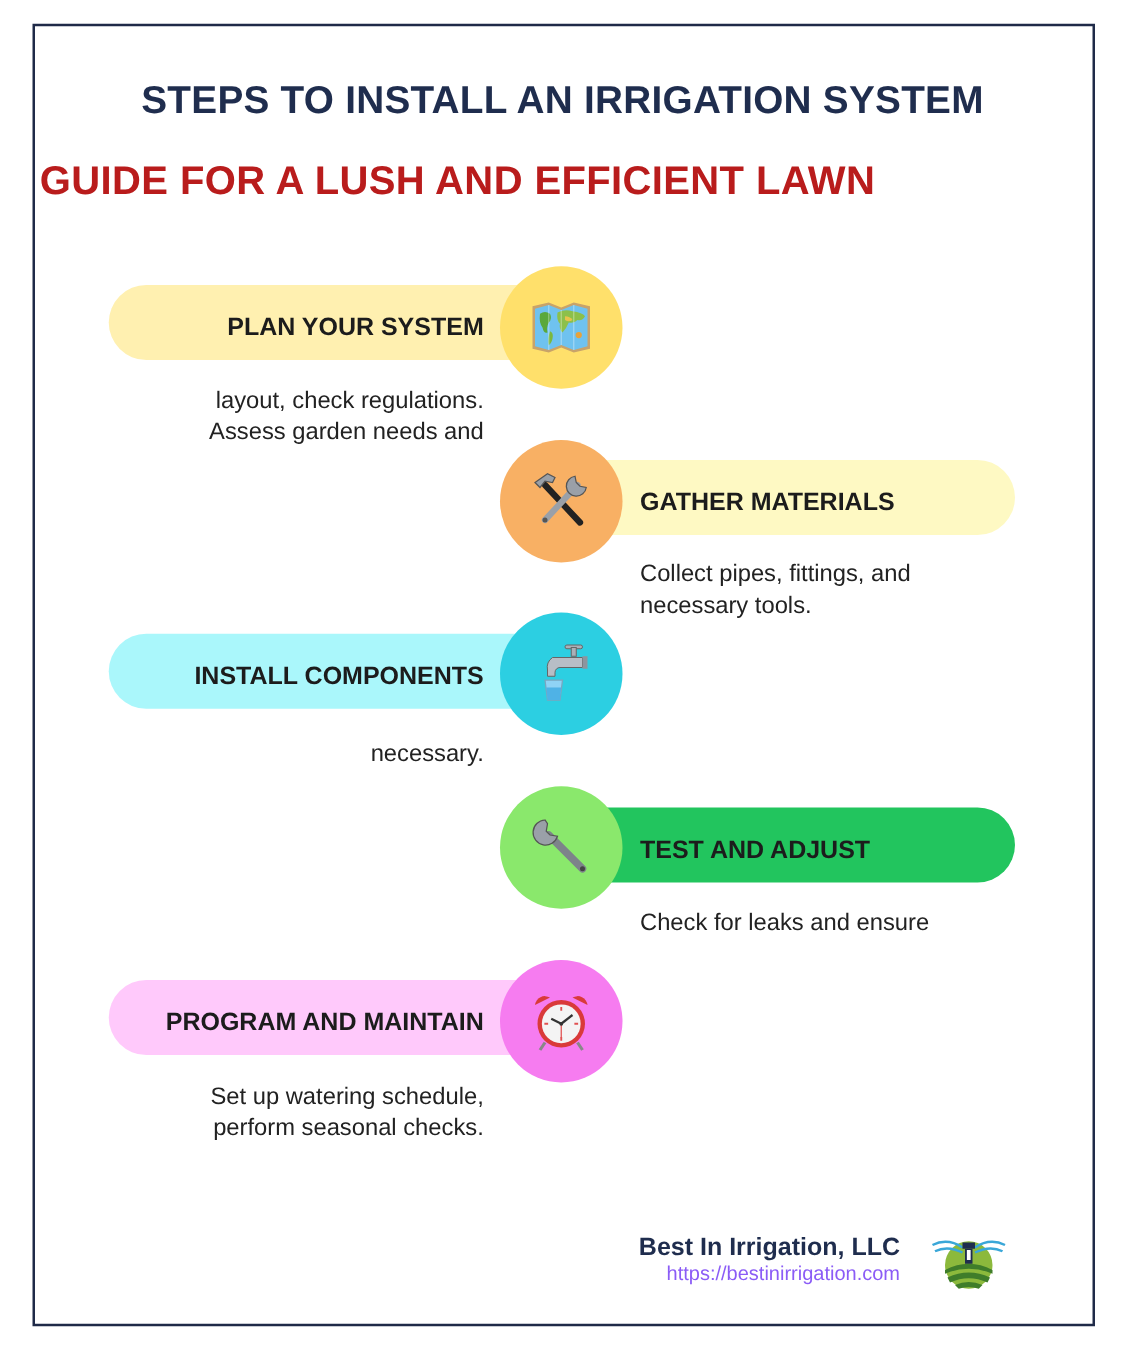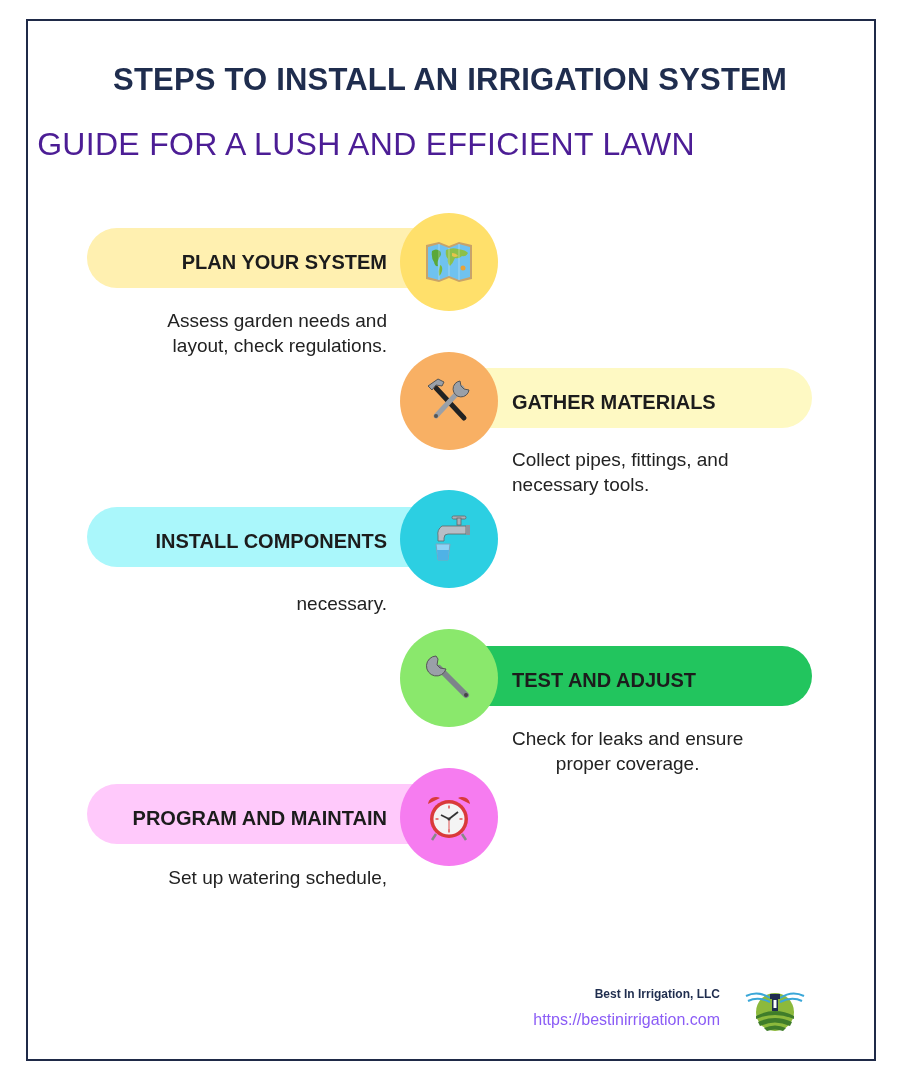--- a/index.html
+++ b/index.html
@@ -3,33 +3,33 @@
 <meta charset="utf-8">
 <style>
   html, body { margin: 0; padding: 0; background: #ffffff; }
   body { width: 900px; height: 1080px; position: relative; overflow: hidden;
          font-family: "Liberation Sans", "DejaVu Sans", sans-serif; }
   .frame { position: absolute; left: 26px; top: 19px; width: 846px; height: 1038px;
            border: 2px solid #1f2a48; box-sizing: content-box; }
   .title { position: absolute; left: 0; width: 900px; top: 62px; text-align: center;
            font-size: 31px; font-weight: 700; color: #1f2d4e; letter-spacing: 0.2px; }
   .subtitle { position: absolute; left: 0; width: 732px; top: 126px; text-align: center;
-           font-size: 32px; font-weight: 400; color: #4c1d95; letter-spacing: 0.3px; }
+           font-size: 32px; font-weight: 700; color: #b91c1c; letter-spacing: 0.3px; }
 
   .pill { position: absolute; height: 60px; border-radius: 34px; }
   .pill-label { position: absolute; top: 0; height: 68px; line-height: 68px;
            font-size: 20px; font-weight: 700; color: #1c1c1c; white-space: nowrap; }
   .circle { position: absolute; width: 98px; height: 98px; border-radius: 50%;
            display: flex; align-items: center; justify-content: center; }
   .circle svg { width: 54px; height: 54px; }
   .desc { position: absolute; font-size: 19px; line-height: 25px; color: #222222; }
   .desc.left { text-align: right; }
   .desc.right { text-align: left; }
 
-  .footer-name { position: absolute; right: 180px; top: 987px; font-size: 12px;
+  .footer-name { position: absolute; right: 180px; top: 987px; font-size: 20px;
            font-weight: 700; color: #1f2d4e; text-align: left; margin-left: 16px; }
   .footer-url { position: absolute; right: 180px; top: 1011px; font-size: 16px;
            color: #8b5cf6; text-align: right; }
   .logo { position: absolute; left: 744px; top: 986px; width: 62px; height: 46px; }
 </style>
 </head>
 <body>
 
 <div class="frame"></div>
 
@@ -48,22 +48,22 @@
       <path d="M18,30 q3,1 2,6 q-1,4 -3,5 q-1,-5 1,-11z" fill="#7bb83e"></path>
       <path d="M24,15 q6,-3 12,-1 q8,1 10,4 q-2,4 -6,3 q-3,3 -7,2 q-2,5 -5,8 q-3,-3 -2,-7 q-3,-3 -2,-9z" fill="#8cc04a"></path>
       <path d="M30,18 q4,0 6,3 q-3,2 -6,0z" fill="#e7c34b"></path>
       <circle cx="41" cy="33" r="2.5" fill="#e8a23a"></circle>
       <line x1="17" y1="9" x2="17" y2="45" stroke="#ffffff" stroke-opacity="0.35"></line>
       <line x1="27" y1="13" x2="27" y2="41" stroke="#ffffff" stroke-opacity="0.35"></line>
       <line x1="37" y1="9" x2="37" y2="45" stroke="#ffffff" stroke-opacity="0.35"></line>
     </svg>
   </div>
   <div class="desc left" style="right:513px; top:308px;">
+    <div>layout, check regulations.</div>
     <div>Assess garden needs and</div>
-    <div>layout, check regulations.</div>
   </div>
 </div>
 
 <div>
   <div class="pill" style="left:452px; top:368px; width:360px; background:#fef9c3;">
     <div class="pill-label" style="left:60px;">GATHER MATERIALS</div>
   </div>
   <div class="circle" style="left:400px; top:352px; background:#f8b064;">
     <svg viewBox="0 0 54 54">
       <line x1="14" y1="14" x2="42" y2="44" stroke="#222" stroke-width="5" stroke-linecap="round"></line>
@@ -102,23 +102,22 @@
   <div class="pill" style="left:452px; top:646px; width:360px; background:#22c55e;">
     <div class="pill-label" style="left:60px;">TEST AND ADJUST</div>
   </div>
   <div class="circle" style="left:400px; top:629px; background:#8ae86c;">
     <svg viewBox="0 0 54 54">
       <line x1="17" y1="17" x2="44" y2="44" stroke="#7d838a" stroke-width="6" stroke-linecap="round"></line>
       <path d="M14,5 a10,10 0 1,0 10,13 l-6,-1 l-3,-3 l1,-6z" fill="#9aa0a8" stroke="#555" stroke-width="1"></path>
       <circle cx="44" cy="44" r="2" fill="#444"></circle>
     </svg>
   </div>
-  <div class="desc right" style="left:512px; top:726px;text-align:center;">
+  <div class="desc right" style="left:512px; top:726px;">
     <div>Check for leaks and ensure</div>
-    <div>proper coverage.</div>
   </div>
 </div>
 
 <div>
   <div class="pill" style="left:87px; top:784px; width:360px; background:#ffc9fb;">
     <div class="pill-label" style="right:60px;">PROGRAM AND MAINTAIN</div>
   </div>
   <div class="circle" style="left:400px; top:768px; background:#f67cf0;">
     <svg viewBox="0 0 54 54">
       <path d="M6,14 a8,8 0 0,1 12,-6z" fill="#d93a3a"></path>
@@ -134,20 +133,21 @@
         <line x1="37.5" y1="29" x2="40.5" y2="29"></line>
       </g>
       <line x1="27" y1="29" x2="36" y2="22" stroke="#333" stroke-width="1.8"></line>
       <line x1="27" y1="29" x2="19" y2="25" stroke="#333" stroke-width="1.8"></line>
       <line x1="27" y1="29" x2="27" y2="40" stroke="#e05050" stroke-width="1"></line>
       <circle cx="27" cy="29" r="1.5" fill="#333"></circle>
     </svg>
   </div>
   <div class="desc left" style="right:513px; top:865px;">
     <div>Set up watering schedule,</div>
+    <div>perform seasonal checks.</div>
   </div>
 </div>
 
 <div class="footer-name">Best In Irrigation, LLC</div>
 <div class="footer-url">https://bestinirrigation.com</div>
 <svg class="logo" viewBox="0 0 62 46">
   <circle cx="31" cy="26" r="19" fill="#8cb93c"></circle>
   <path d="M12,30 q19,-10 38,0 v3 q-19,-8 -38,0z" fill="#3f7d2a"></path>
   <path d="M14,36 q17,-8 34,0 l-2,4 q-15,-7 -30,0z" fill="#3f7d2a"></path>
   <path d="M20,42 q11,-5 22,0 l-3,3 q-8,-3 -16,0z" fill="#3f7d2a"></path>

